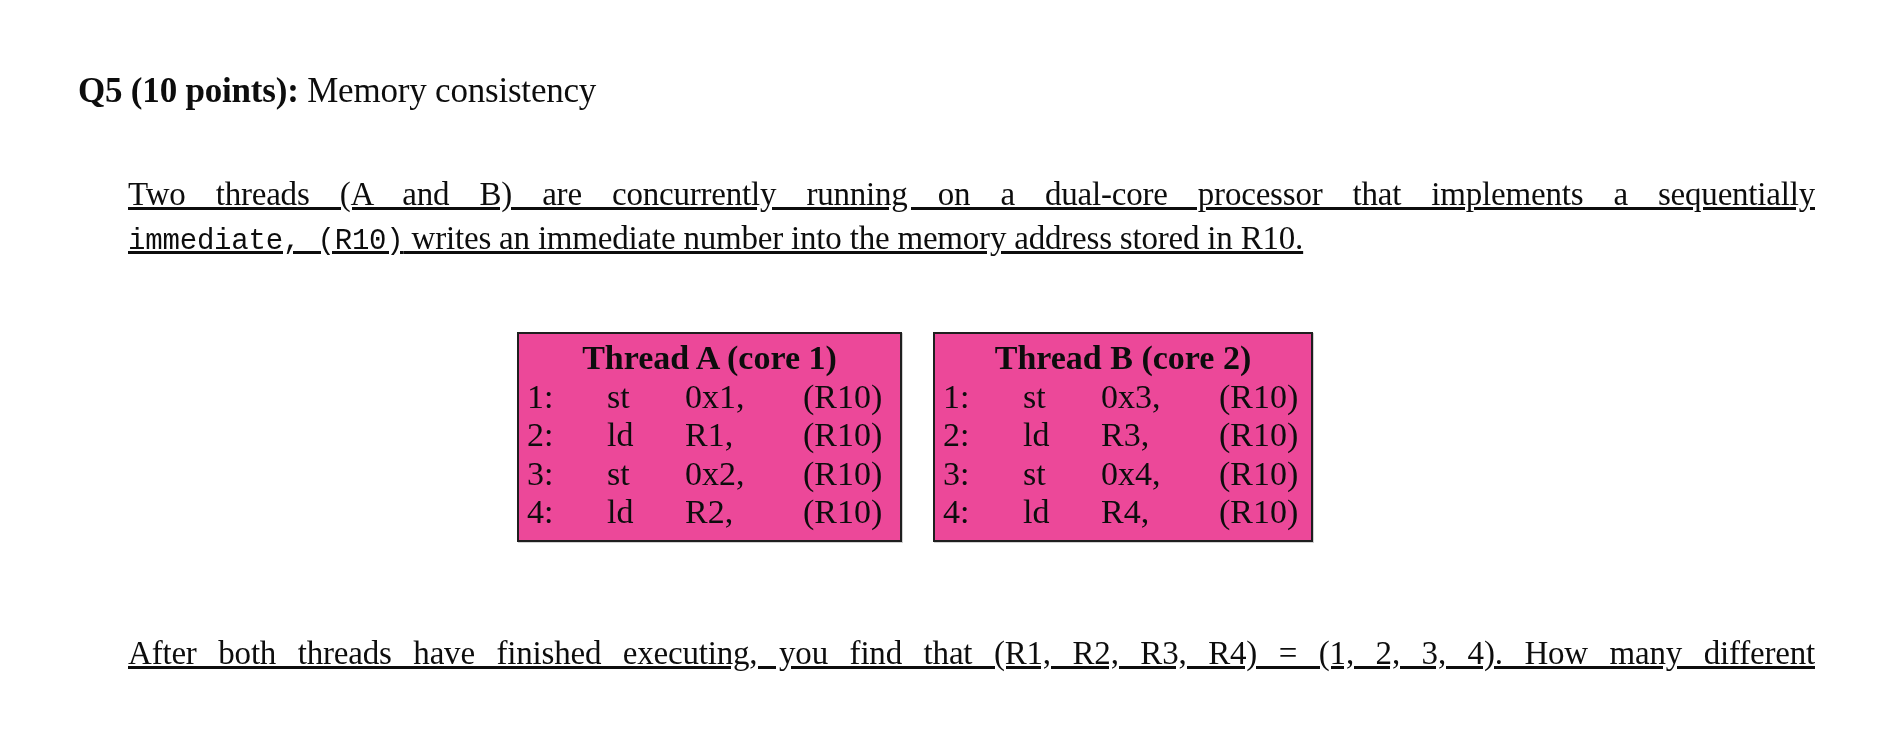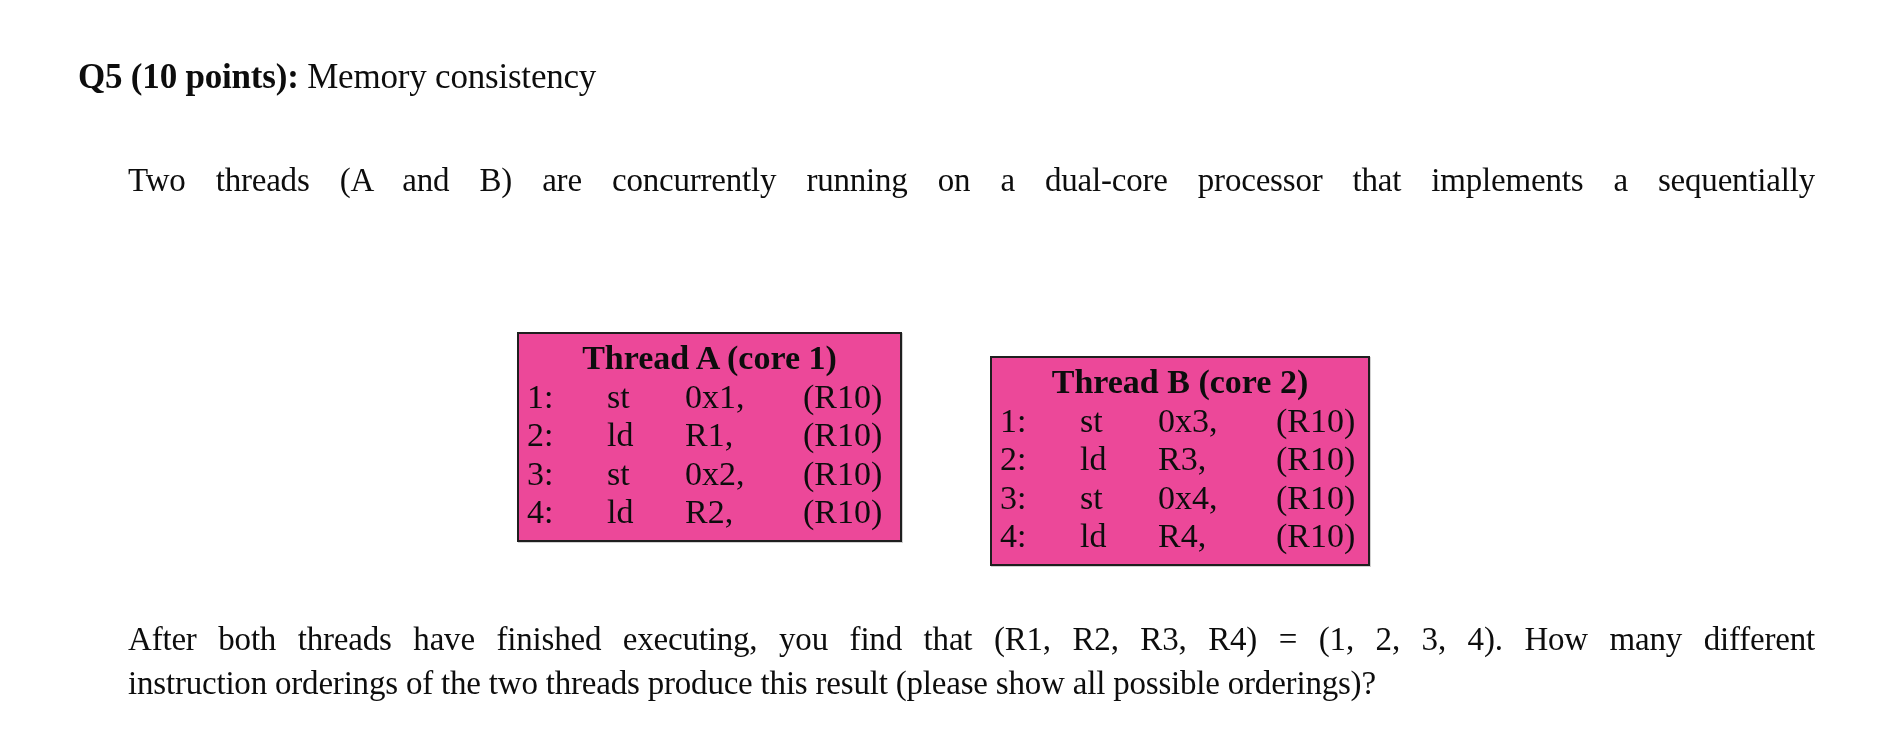--- a/index.html
+++ b/index.html
@@ -4,71 +4,72 @@
 <style>
   * { margin: 0; padding: 0; box-sizing: border-box; }
   html, body {
     width: 1880px; height: 744px;
     background: #ffffff;
     color: #0d0d0d;
     font-family: "Liberation Serif", "DejaVu Serif", serif;
     overflow: hidden;
     position: relative;
   }
-  .abs { position: absolute; }
+  .abs { position: absolute; margin-top: 14px; }
 
   
   .heading {
     left: 78px; top: 55px;
     font-size: 35px; line-height: 44px;
     letter-spacing: -0.2px;
     white-space: nowrap;
   }
   .heading .bold { font-weight: bold; }
 
   
   .para {
     font-size: 33px; line-height: 44px;
     letter-spacing: -0.2px;
     width: 1687px;
   }
   #intro-paragraph { left: 128px; top: 158px; }
   #question-paragraph { left: 128px; top: 617px; }
-  .tline { height: 44px; overflow: hidden; }
+  .tline { height: 44px; overflow: hidden; text-decoration: underline; }
   .tline.just { text-align: justify; text-align-last: justify; }
   .mono {
     font-family: "Liberation Mono", "DejaVu Sans Mono", monospace;
     font-size: 0.88em;
   }
 
   
   .tbox {
     position: absolute;
     top: 332px; height: 210px;
     border: 2px solid #1f1f1f;
     background: #ec4899;
     padding: 5px 0 0 8px;
     font-size: 34px; line-height: 38.5px;
     box-shadow: 1px 1px 0 rgba(0,0,0,0.18);
   }
   #thread-table-a { left: 517px; width: 385px; }
-  #thread-table-b { left: 990px; width: 380px; margin-top: 24px; }
+  #thread-table-b { left: 933px; width: 380px; }
   .t-title { font-weight: bold; text-align: center; padding-right: 8px; white-space: nowrap; }
   .trow { display: grid; grid-template-columns: 80px 78px 118px auto; }
   .trow span { text-align: left; }
 </style>
 </head>
 <body>
 
 <div class="abs heading">
   <span class="bold">Q5 (10 points):</span><span> Memory consistency</span>
 </div>
 
 <div class="abs para" id="intro-paragraph">
     <div class="tline just"><span>Two threads (A and B) are concurrently running on a dual-core processor that implements a sequentially</span></div>
+    <div class="tline"><span class="mono">immediate, (R10)</span><span> writes an immediate number into the memory address stored in R10.</span></div>
   </div>
 
 <div class="tbox" id="thread-table-a">
   <div class="t-title">Thread A (core 1)</div>
   <div class="t-body">
       <div class="trow">
         <span>1:</span>
         <span>st</span>
         <span>0x1,</span>
         <span>(R10)</span>
@@ -119,14 +120,13 @@
         <span>4:</span>
         <span>ld</span>
         <span>R4,</span>
         <span>(R10)</span>
       </div>
     </div>
 </div>
 
 <div class="abs para" id="question-paragraph">
     <div class="tline just"><span>After both threads have finished executing, you find that (R1, R2, R3, R4) = (1, 2, 3, 4). How many different</span></div>
-    <div class="tline"><span>instruction orderings of the two threads produce this result (please show all possible orderings)?</span></div>
   </div>
 
 </body></html>

